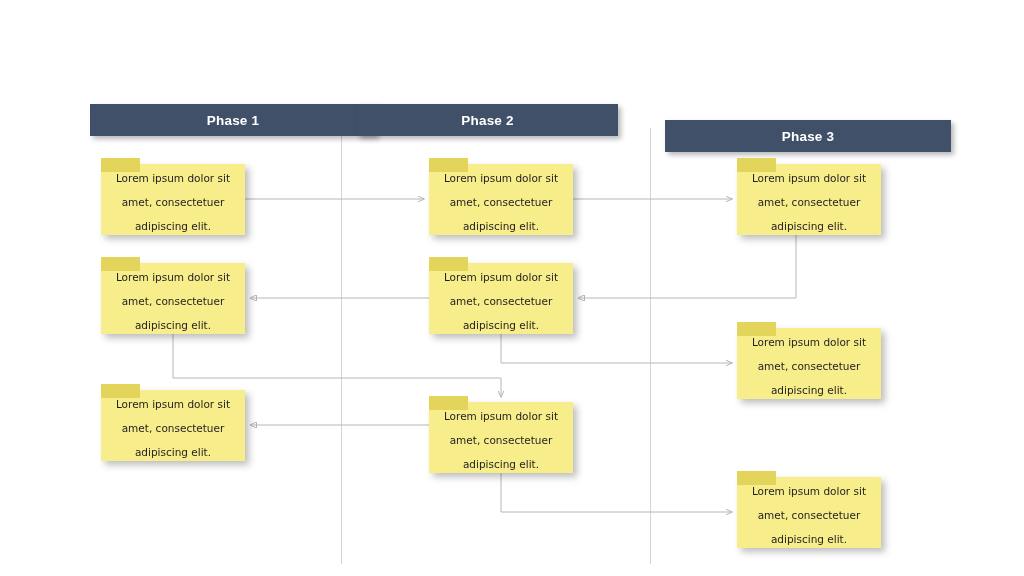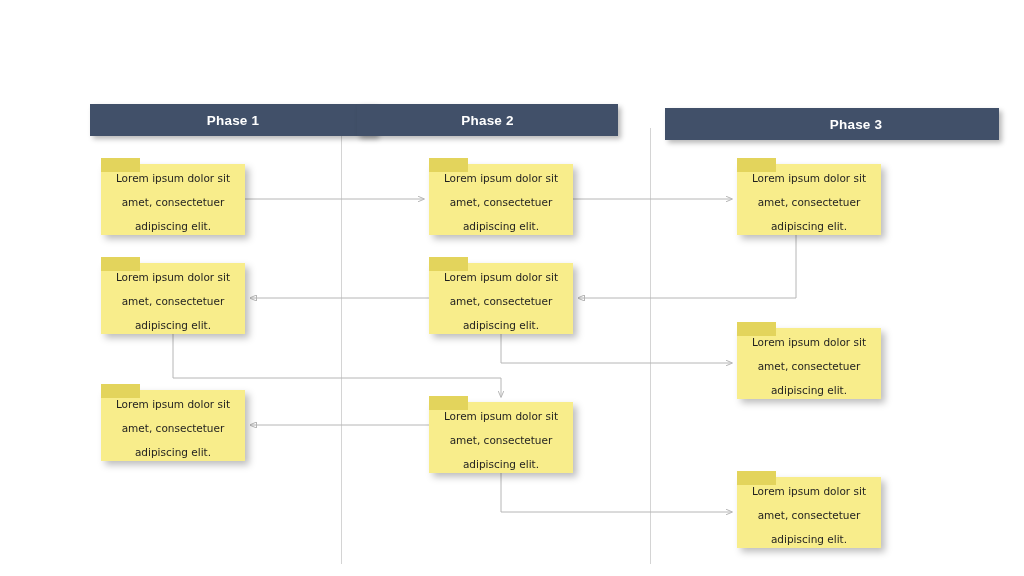--- a/index.html
+++ b/index.html
@@ -112,21 +112,21 @@
 
   <div class="col-divider" style="left:341px; top:128px; height:436px;"></div>
   <div class="col-divider" style="left:650px; top:128px; height:436px;"></div>
 
   <div class="phase-header" style="left:48px; top:104px; width:286px;margin-left:42px;">
     <span>Phase 1</span>
   </div>
   <div class="phase-header" style="left:357px; top:104px; width:261px;">
     <span>Phase 2</span>
   </div>
-  <div class="phase-header" style="left:665px; top:108px; width:286px;padding-left:48px;">
+  <div class="phase-header" style="left:665px; top:120px; width:286px;">
     <span>Phase 3</span>
   </div>
 
   <svg id="connectors" viewBox="0 0 1024 576" width="1024" height="576">
     <defs>
       <marker id="arrR" markerWidth="7" markerHeight="6" refX="6.5" refY="3" orient="auto" markerUnits="userSpaceOnUse">
         <path d="M0,0 L7,3 L0,6 z" fill="#b6b6b6" stroke="none"></path>
       </marker>
     </defs>
 

